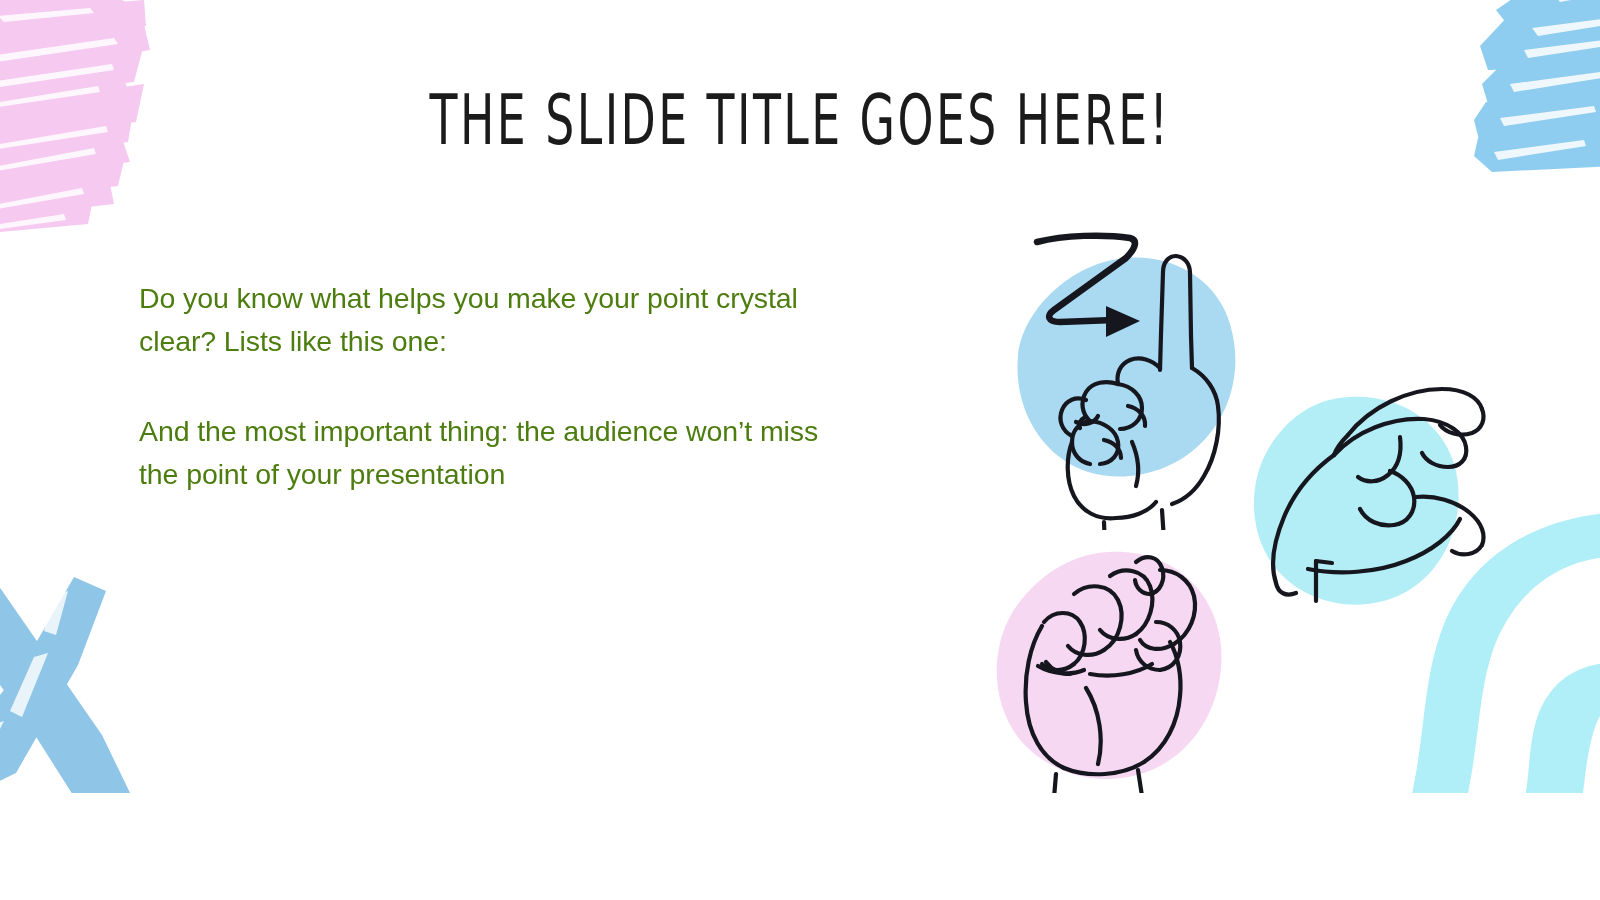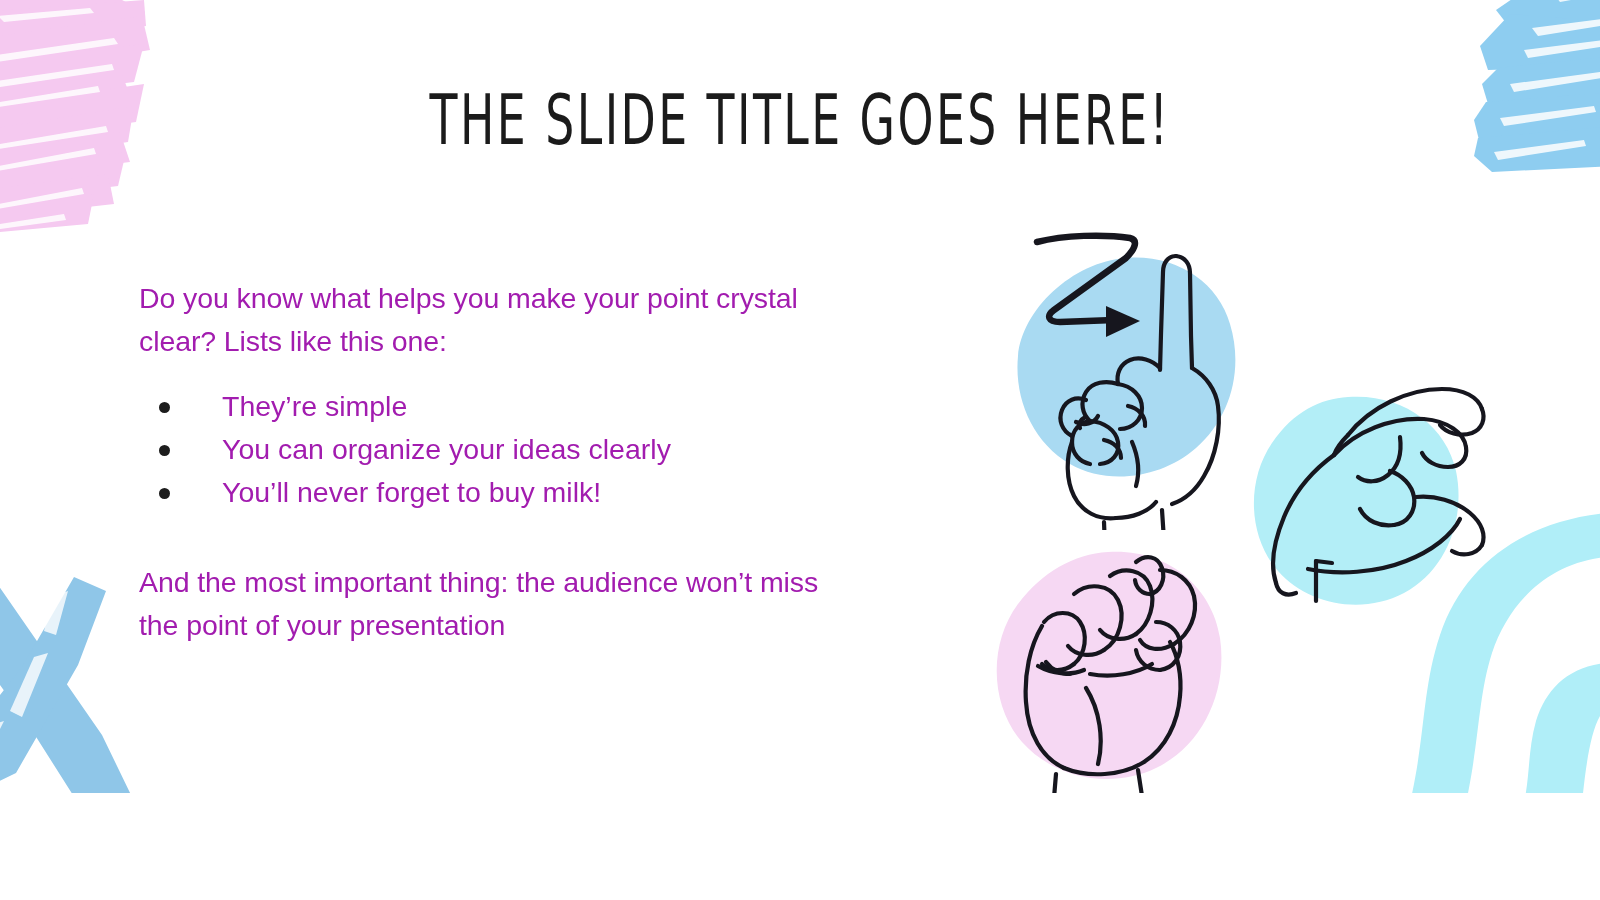--- a/index.html
+++ b/index.html
@@ -45,21 +45,21 @@
     transform-origin: 50% 0;
     white-space: nowrap;
   }
 
   
   #body-col {
     position: absolute;
     left: 139px;
     top: 277px;
     width: 740px;
-    color: #a21caf;
+    color: #4d7c0f;
     font-family: "Liberation Sans", sans-serif;
   }
   .para {
     font-size: 28.5px;
     line-height: 43px;
     letter-spacing: -0.1px;
     margin: 0;
     max-width: 710px;
   }
   #para-intro { max-width: 705px; }
@@ -172,34 +172,20 @@
       <path fill="#b0eef8" d="M210,150 C172,154 150,176 140,208 C132,236 134,262 128,290 L186,290 C190,250 196,206 210,196 Z"></path>
       <path fill="#b0eef8" opacity="0.7" d="M-6,0 L60,-4 L48,14 L-10,22 Z"></path>
     </svg>
   </div>
 
   <div id="title">THE SLIDE TITLE GOES HERE!</div>
 
   <div id="body-col">
     <p class="para" id="para-intro">Do you know what helps you make your point crystal clear? Lists like this one:</p>
 
-    <ul id="bullet-list">
-      <li>
-        <span class="dot"></span>
-        <span>They’re simple</span>
-      </li>
-      <li>
-        <span class="dot"></span>
-        <span>You can organize your ideas clearly</span>
-      </li>
-      <li>
-        <span class="dot"></span>
-        <span>You’ll never forget to buy milk!</span>
-      </li>
-    </ul>
 
     <p class="para" id="para-outro">And the most important thing: the audience won’t miss the point of your presentation</p>
   </div>
 
   <div id="hands">
 
     <div class="hand-unit" id="hand-point">
       <svg viewBox="0 0 300 320" width="300" height="320">
         <path fill="#a9daf2" d="M146,48 C196,44 238,72 250,114 C264,160 250,208 216,238 C182,268 128,276 90,254 C52,232 34,188 38,146 C42,100 92,52 146,48 Z"></path>
         <g fill="none" stroke="#16161e" stroke-width="4.2" stroke-linecap="round" stroke-linejoin="round">

